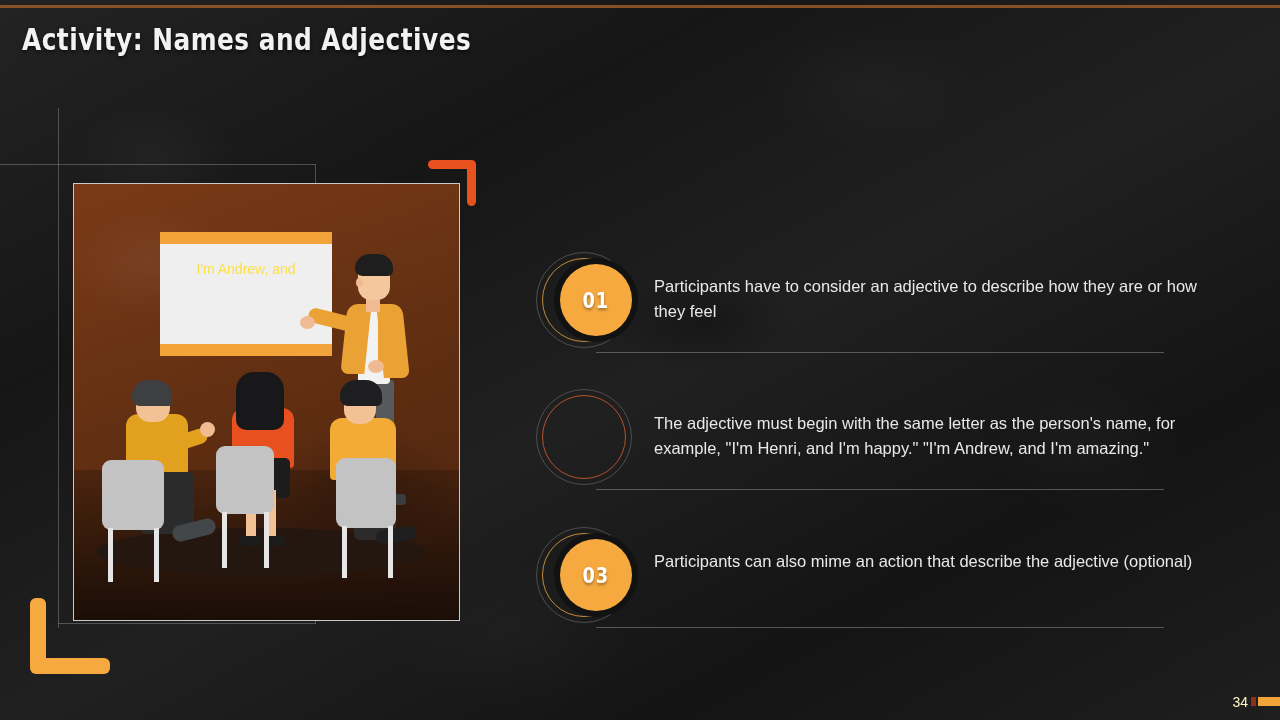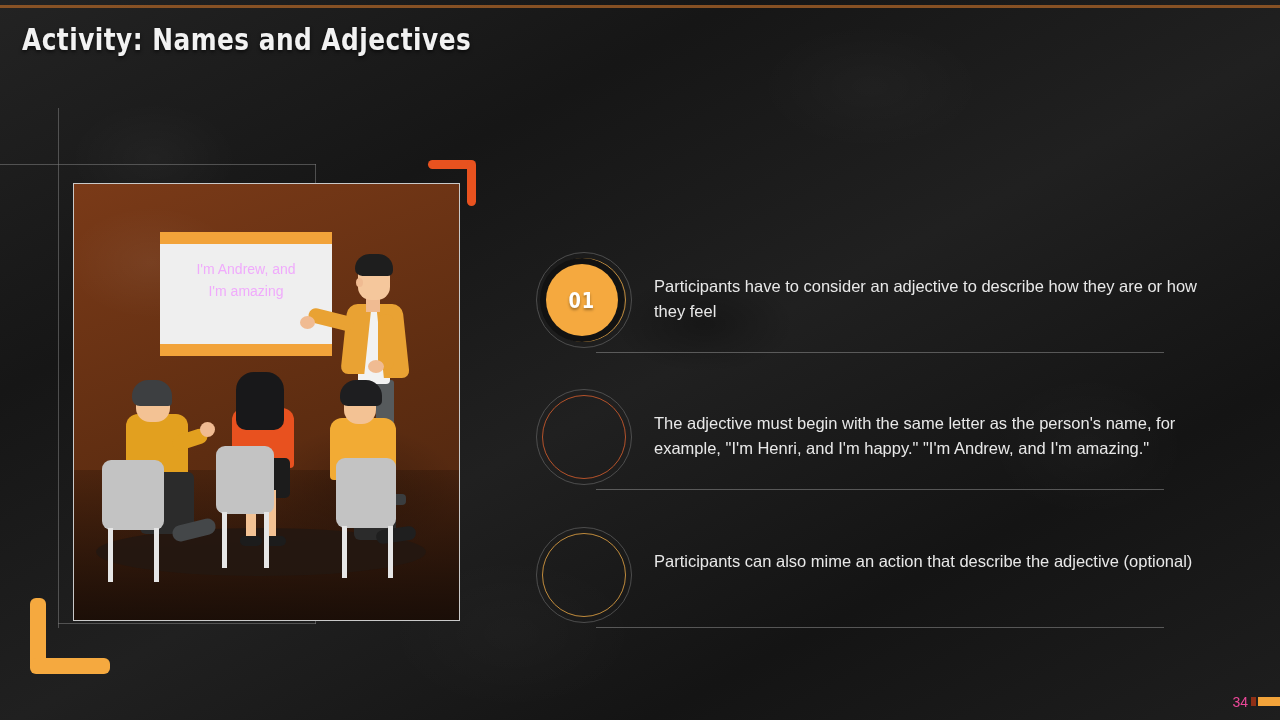--- a/index.html
+++ b/index.html
@@ -107,21 +107,21 @@
   .board-bar { position: absolute; left: 0; width: 172px; height: 12px; background: #f2a33a; }
   .board-bar.t { top: 0; }
   .board-bar.b { bottom: 0; }
   .board-face {
     position: absolute; left: 0; top: 12px; width: 172px; height: 100px;
     background: #efefef;
   }
   .board-text {
     position: absolute; left: 0; top: 26px; width: 172px;
     text-align: center;
-    color: #f0abfc;
+    color: #fde047;
     font-size: 14px;
     line-height: 22px;
     font-family: "Liberation Sans", sans-serif;
   }
 
   
   .pres { position: absolute; left: 258px; top: 58px; width: 86px; height: 260px; }
   .p-leg { position: absolute; background: #565a5c; }
   .p-leg.l { left: 22px; top: 138px; width: 18px; height: 118px; border-radius: 3px; }
   .p-leg.r { left: 44px; top: 138px; width: 18px; height: 122px; border-radius: 3px; }
@@ -236,21 +236,21 @@
     position: absolute; left: 0; top: 0; width: 94px; height: 94px;
     border: 1px solid #5d5d5d; border-radius: 50%;
     opacity: .75;
   }
   .badge .ring-mid {
     position: absolute; left: 6px; top: 6px; width: 82px; height: 82px;
     border-radius: 50%;
     border: 1px solid #c08b3c;
   }
   .badge .core {
-    position: absolute; left: 10px; top: 12px; width: 72px; height: 72px;
+    position: absolute; left: 24px; top: 12px; width: 72px; height: 72px;
     border-radius: 50%;
     display: flex; align-items: center; justify-content: center;
     box-shadow: 0 0 0 6px #121212;
     text-align: center;
   }
   .badge .num {
     color: #ffffff;
     font-size: 22px;
     font-weight: bold;
     letter-spacing: 1px;
@@ -268,21 +268,21 @@
   .row-rule {
     position: absolute; left: 60px; top: 100px;
     width: 568px; height: 1px;
     background: #8c8c8c;
     opacity: .55;
   }
 
   
   .page-num {
     right: 32px; bottom: 10px;
-    color: #ec4899;
+    color: #fef9c3;
     font-size: 14px;
   }
   .pn-bars { right: 0; bottom: 14px; display: flex; align-items: center; gap: 2px; }
   .pn-bar-sm { width: 5px; height: 9px; background: #8e2f16; }
   .pn-bar-lg { width: 22px; height: 9px; background: #f2a33a; }
 </style>
 </head>
 <body>
 
 <div class="slide">
@@ -309,21 +309,20 @@
     <div class="illus-tex"></div>
     <div class="floor-dark"></div>
     <div class="floor-ellipse"></div>
 
     <div class="board">
       <div class="board-bar t"></div>
       <div class="board-face"></div>
       <div class="board-bar b"></div>
       <div class="board-text">
         <div>I'm Andrew, and</div>
-        <div>I'm amazing</div>
       </div>
     </div>
 
     <div class="pres">
       <div class="p-leg l"></div>
       <div class="p-leg r"></div>
       <div class="p-shoe l"></div>
       <div class="p-shoe r"></div>
       <div class="p-shirt"></div>
       <div class="p-lapelL"></div>
@@ -396,20 +395,23 @@
       <div class="ring-mid" style="border-color:#b4522a;"></div>
     </div>
     <div class="row-text">The adjective must begin with the same letter as the person's name, for example, "I'm Henri, and I'm happy." "I'm Andrew, and I'm amazing."</div>
     <div class="row-rule"></div>
   </div>
 
   <div class="layer row row-3">
     <div class="badge">
       <div class="ring-out"></div>
       <div class="ring-mid"></div>
+      <div class="core" style="background:#f5a93f;">
+        <span class="num">03</span>
+      </div>
     </div>
     <div class="row-text">Participants can also mime an action that describe the adjective (optional)</div>
     <div class="row-rule"></div>
   </div>
 
   <div class="layer page-num">34</div>
   <div class="layer pn-bars">
     <div class="pn-bar-sm"></div>
     <div class="pn-bar-lg"></div>
   </div>

